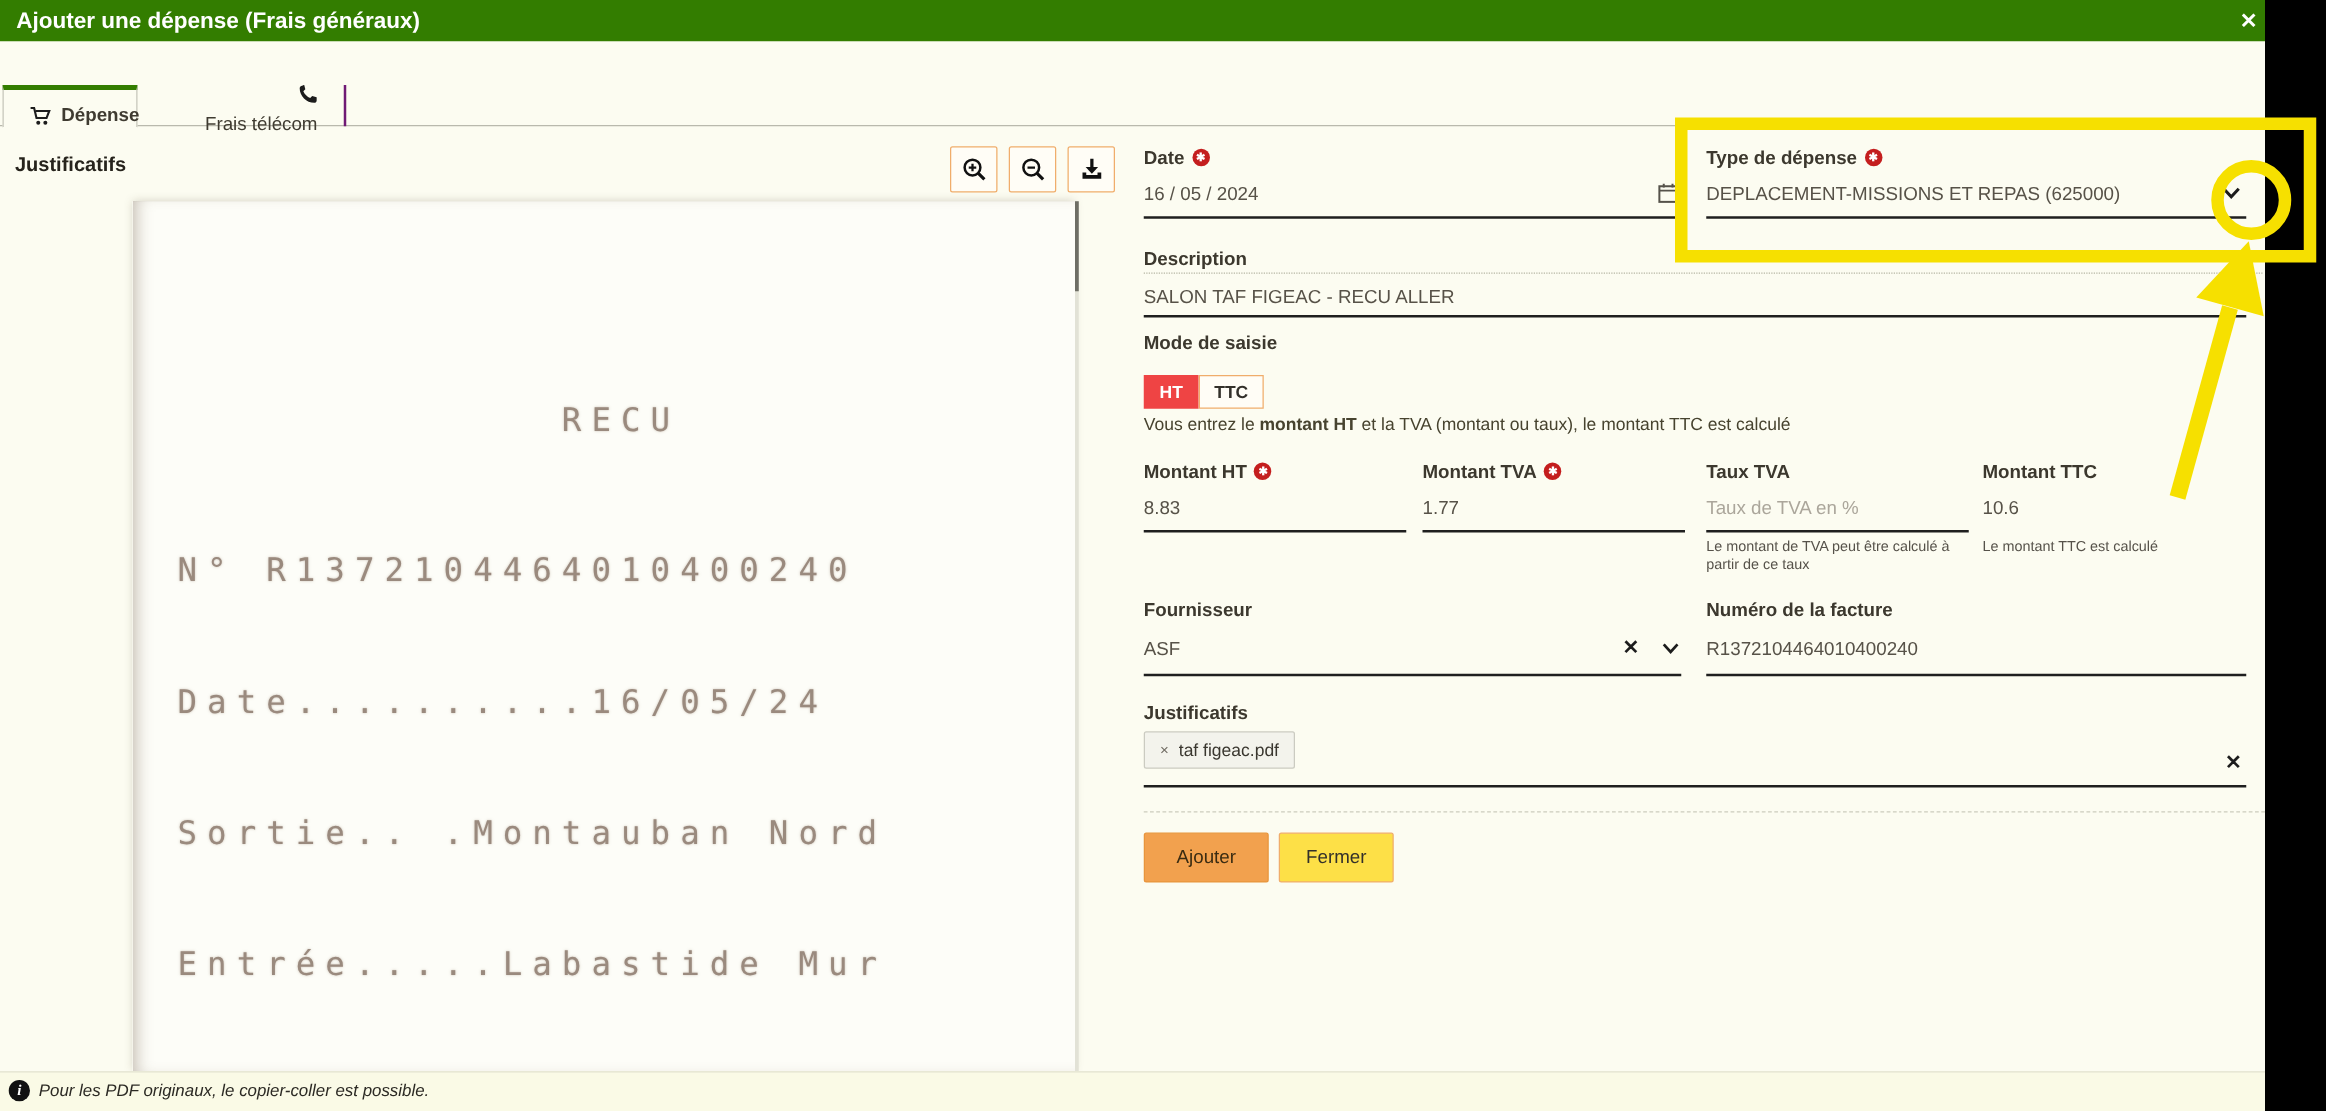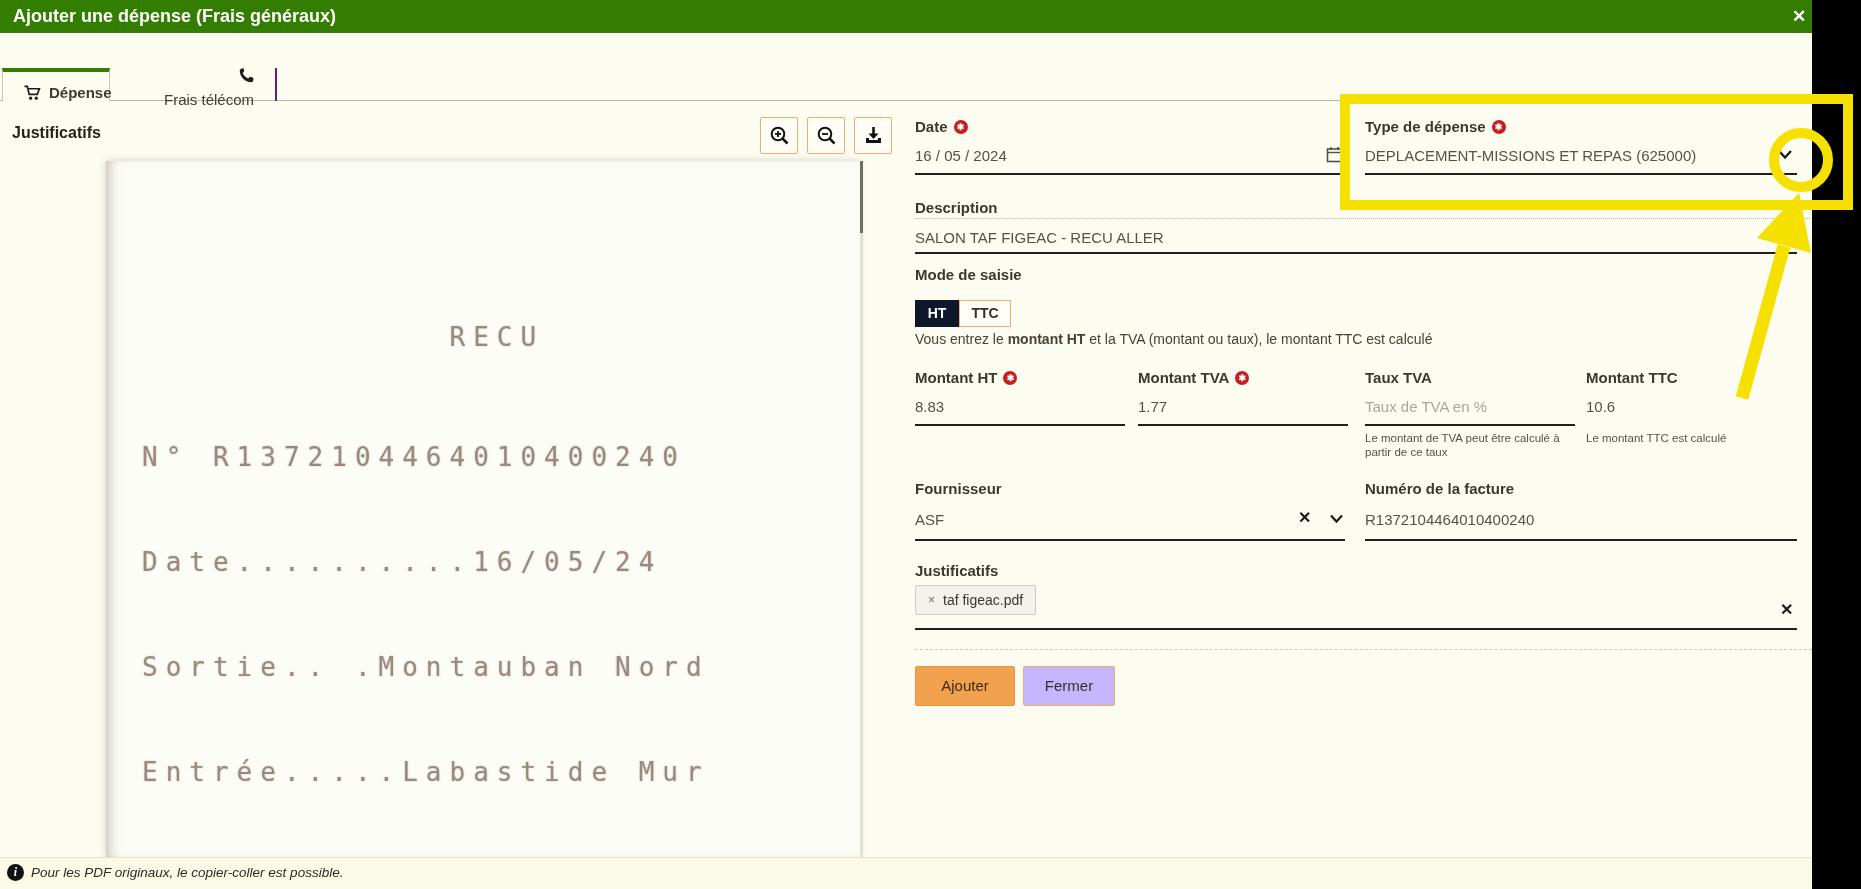--- a/index.html
+++ b/index.html
@@ -49,32 +49,32 @@
   
   .f-label{font-size:15px;font-weight:bold;color:#3c382e;}
   .f-value{font-size:15px;color:#575248;}
   .placeholder{color:#aba69b;}
   .uline{height:2px;background:#1f1f1f;}
   .dotline{height:0;border-top:1px dotted #b5b5a4;}
   .dashline{height:0;border-top:1px dashed #ccccbd;}
   .req{display:inline-block;width:14px;height:14px;border-radius:50%;background:#c41e1e;color:#fff;
        font-size:9px;line-height:14px;text-align:center;vertical-align:2px;margin-left:6px;font-weight:bold;}
   .seg{box-sizing:border-box;text-align:center;font-size:14px;font-weight:bold;line-height:27px;cursor:pointer;}
-  .seg-on{background:#0f172a;color:#fff;}
+  .seg-on{background:#ef4444;color:#fff;}
   .seg-off{background:#fffdf6;color:#33302a;border:1px solid #f0ad6b;line-height:25px;}
   .hint{font-size:14px;color:#47432f;}
   .helper{font-size:11.5px;color:#56524a;line-height:14px;}
   .chip{box-sizing:border-box;height:30px;background:#f3f3ec;border:1px solid #cbcbc1;border-radius:2px;
         display:flex;align-items:center;gap:8px;padding:0 12px;font-size:14px;color:#3a372f;cursor:default;}
   .chip-x{color:#6f6b62;font-size:12px;cursor:pointer;}
   .bold-x{font-size:16px;font-weight:bold;color:#1c1c1c;cursor:pointer;}
   .btn{box-sizing:border-box;height:40px;line-height:38px;text-align:center;font-size:15px;font-weight:normal;
        border-radius:2px;cursor:pointer;}
   .btn-primary{background:#f2a14e;border:1px solid #e8953c;color:#3b2c12;}
-  .btn-secondary{background:#c4b5fd;border:1px solid #f0ad6b;color:#33302a;}
+  .btn-secondary{background:#fde047;border:1px solid #f0ad6b;color:#33302a;}
 
   .annotation{left:0;top:0;width:1861px;height:889px;pointer-events:none;z-index:50;}
 </style>
 </head>
 <body>
 
 <div class="app">
 
   <div class="abs header"></div>
   <div class="abs header-title">Ajouter une dépense (Frais généraux)</div>

